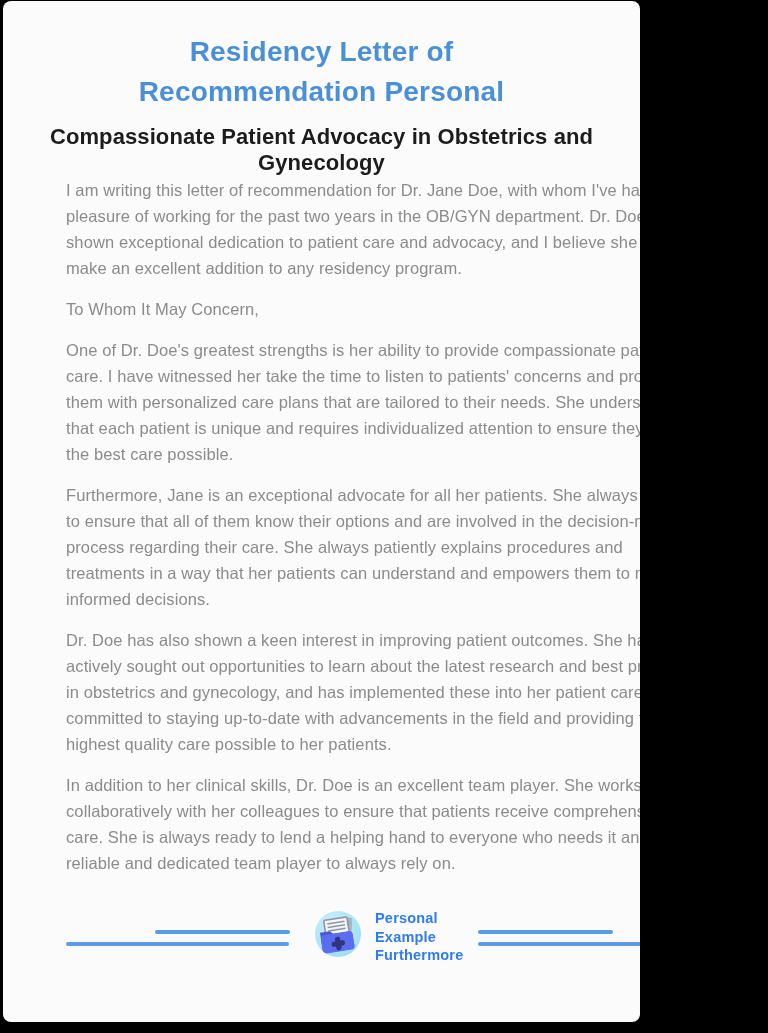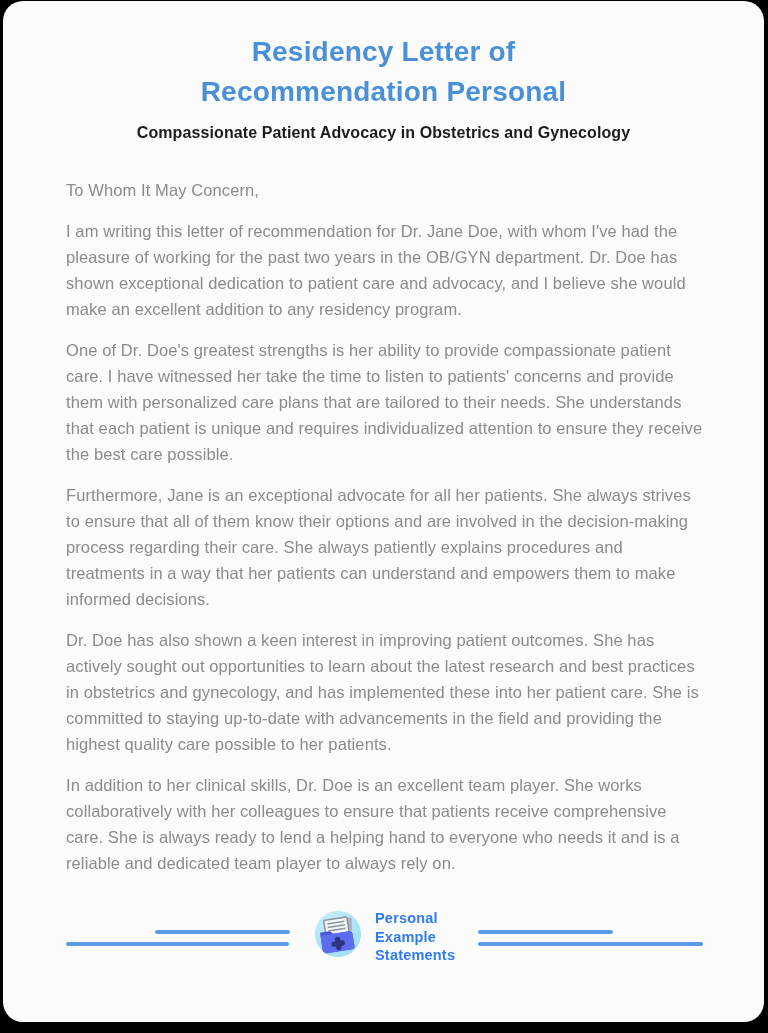--- a/index.html
+++ b/index.html
@@ -10,42 +10,42 @@
     width: 768px;
     height: 1033px;
     background: var(--page-bg, #000);
     overflow: hidden;
     font-family: "Liberation Sans", "DejaVu Sans", sans-serif;
   }
 
   .card {
     position: absolute;
     left: 3px; top: 1px;
-    width: 761px; height: 1021px;
+    width: 637px; height: 1021px;
     background: var(--card-bg, #fbfbfb);
-    border-radius: 20px;
+    border-radius: 8px;
     overflow: hidden;
   }
 
   .title {
     margin: 31px 0 0 0;
     text-align: center;
     color: var(--title-blue, #4a90d8);
     font-size: 28px;
     line-height: 40px;
     font-weight: 700;
     letter-spacing: 0.2px;
   }
   .title .line { display: block; }
 
   .subtitle {
     margin: 12px 0 0 0;
     text-align: center;
     color: var(--subtitle-dark, #1c1c1c);
-    font-size: 16px;
+    font-size: 22px;
     font-weight: 700;
     letter-spacing: 0.1px;
   }
 
   .letter-body {
     position: absolute;
     left: 63px; top: 176px;
     width: 640px;
     color: var(--body-gray, #8b8b8b);
     font-size: 16.5px;
@@ -93,22 +93,22 @@
   <div class="card">
 
     <h1 class="title">
       <span class="line">Residency Letter of</span>
       <span class="line">Recommendation Personal</span>
     </h1>
 
     <h2 class="subtitle">Compassionate Patient Advocacy in Obstetrics and Gynecology</h2>
 
     <div class="letter-body">
+      <p>I am writing this letter of recommendation for Dr. Jane Doe, with whom I've had the pleasure of working for the past two years in the OB/GYN department. Dr. Doe has shown exceptional dedication to patient care and advocacy, and I believe she would make an excellent addition to any residency program.</p>
       <p>To Whom It May Concern,</p>
-      <p>I am writing this letter of recommendation for Dr. Jane Doe, with whom I've had the pleasure of working for the past two years in the OB/GYN department. Dr. Doe has shown exceptional dedication to patient care and advocacy, and I believe she would make an excellent addition to any residency program.</p>
       <p>One of Dr. Doe's greatest strengths is her ability to provide compassionate patient care. I have witnessed her take the time to listen to patients' concerns and provide them with personalized care plans that are tailored to their needs. She understands that each patient is unique and requires individualized attention to ensure they receive the best care possible.</p>
       <p>Furthermore, Jane is an exceptional advocate for all her patients. She always strives to ensure that all of them know their options and are involved in the decision-making process regarding their care. She always patiently explains procedures and treatments in a way that her patients can understand and empowers them to make informed decisions.</p>
       <p>Dr. Doe has also shown a keen interest in improving patient outcomes. She has actively sought out opportunities to learn about the latest research and best practices in obstetrics and gynecology, and has implemented these into her patient care. She is committed to staying up-to-date with advancements in the field and providing the highest quality care possible to her patients.</p>
       <p>In addition to her clinical skills, Dr. Doe is an excellent team player. She works collaboratively with her colleagues to ensure that patients receive comprehensive care. She is always ready to lend a helping hand to everyone who needs it and is a reliable and dedicated team player to always rely on.</p>
     </div>
 
     <div class="footer">
       <div class="deco-line dl-left-top"></div>
       <div class="deco-line dl-left-bottom"></div>
       <div class="deco-line dl-right-top"></div>
@@ -140,18 +140,18 @@
                 <rect x="16.7" y="30.9" width="13.4" height="5.2" rx="2.2"></rect>
               </g>
             </g>
           </g>
         </svg>
       </div>
 
       <div class="brand-name">
         <span class="brand-line">Personal</span>
         <span class="brand-line">Example</span>
-        <span class="brand-line">Statements</span>
+        <span class="brand-line">Furthermore</span>
       </div>
     </div>
 
   </div>
 </div>
 
 </body></html>

